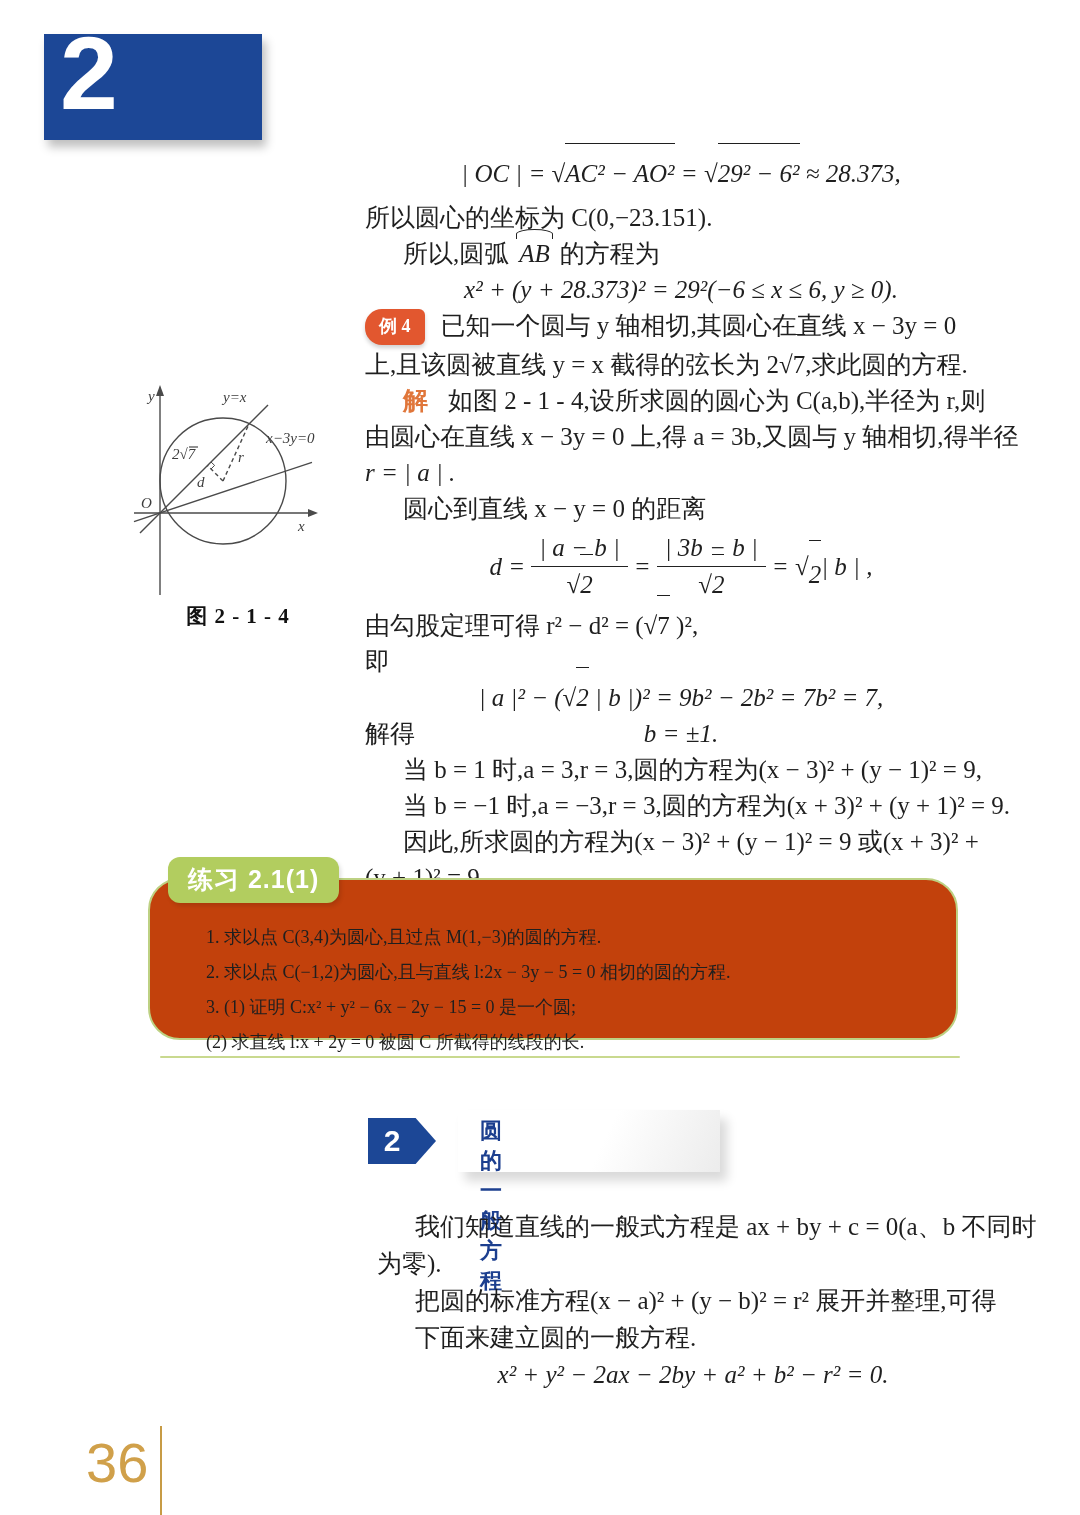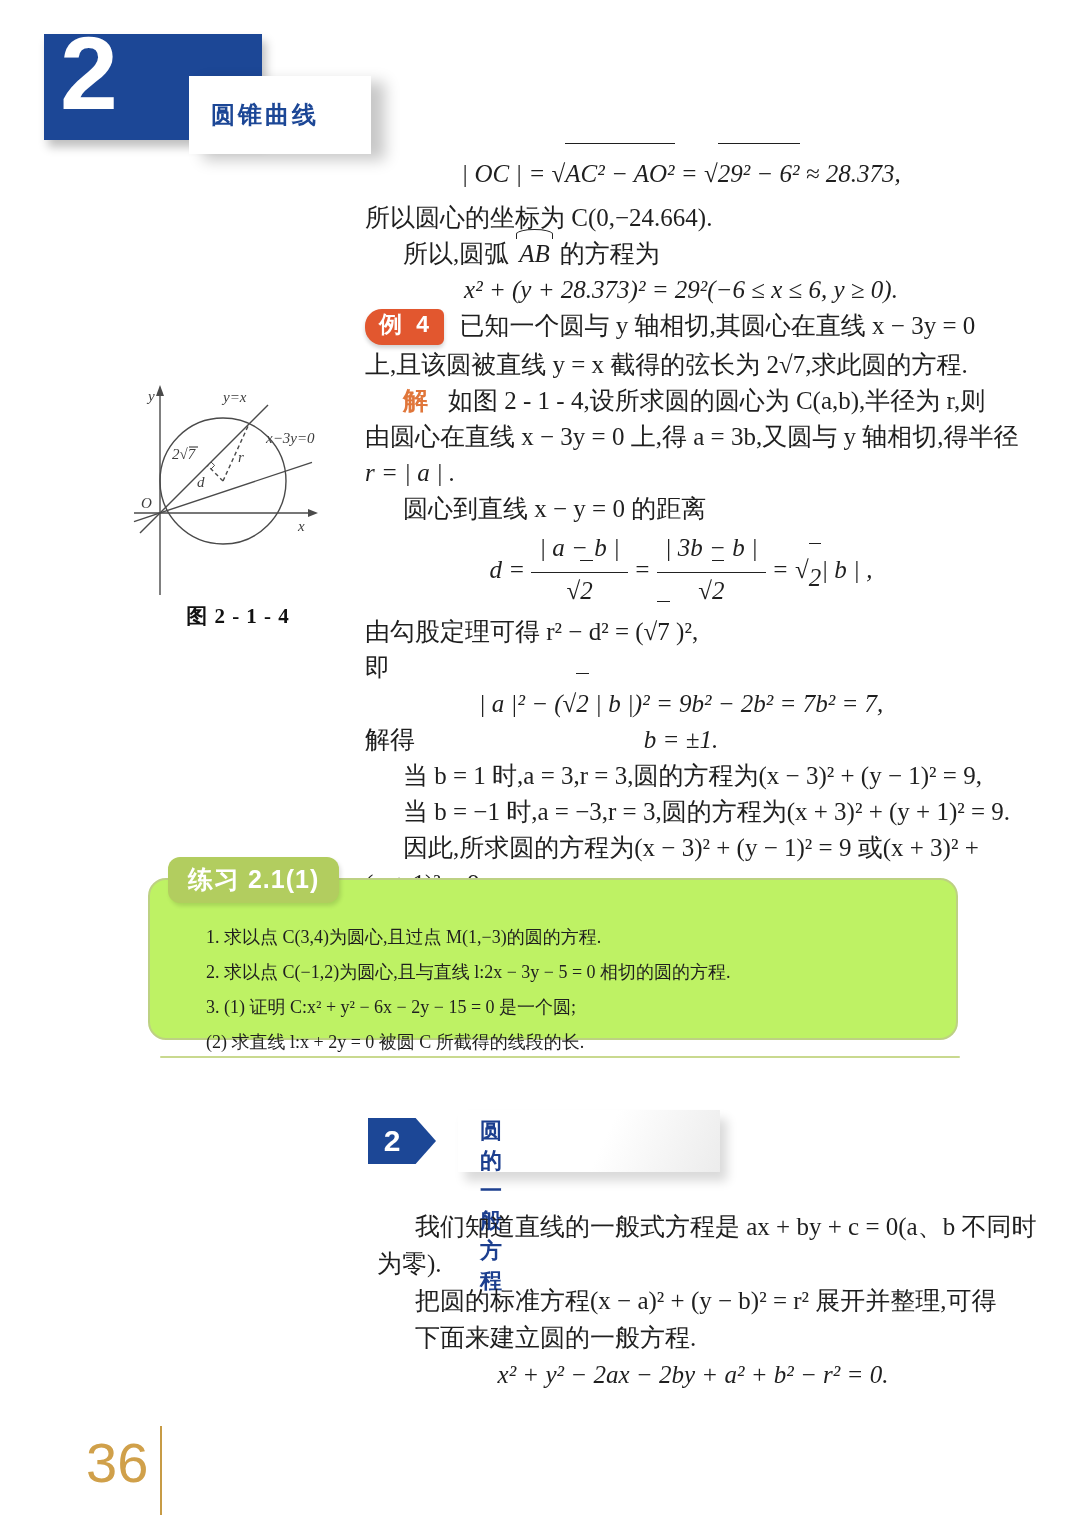--- a/index.html
+++ b/index.html
@@ -25,49 +25,49 @@
   .col1{top:150px;}
   .col2{top:1208px;line-height:37px;margin-left:12px;}
   .col div{white-space:nowrap;}
   .ind{padding-left:38px;}
   .c{text-align:center;}
   .math{font-style:italic;}
   .rov{border-top:1.6px solid currentColor;padding-top:16px;}
   .eq1{height:44px;padding-top:6px;}
 
   .exbadge{display:inline-block;background:#e2572f;color:#fff;font-weight:bold;
-    font-size:23px;line-height:23px;padding:6px 14px 7px;border-radius:17px 6px 6px 17px;
-    font-family:Liberation Mono, monospace;margin-right:16px;
+    font-size:18px;line-height:23px;padding:6px 14px 7px;border-radius:17px 6px 6px 17px;
+    font-family:Liberation Serif, serif;margin-right:16px;
     transform:translateY(-2px);box-shadow:0 3px 4px rgba(0,0,0,.18);}
   .sol-label{color:#e0763a;font-weight:bold;margin-right:20px;}
 
   .deq{display:flex;align-items:center;justify-content:center;font-style:italic;
     padding:6px 0 8px;}
   .frac{display:inline-flex;flex-direction:column;text-align:center;margin:0 6px;line-height:1.2;}
-  .frac .num{border-bottom:1.6px solid #222;padding:0 8px 9px;}
+  .frac .num{border-bottom:1.6px solid #222;padding:0 8px 3px;}
   .frac .den{padding-top:3px;}
 
   .rel{position:relative;}
   .jd{position:absolute;left:0;top:0;font-style:normal;}
 
   .overarc{position:relative;display:inline-block;font-style:italic;margin:0 8px;padding:0 2px;}
   .overarc::before{content:"";position:absolute;left:-1px;right:-1px;top:-7px;height:9px;
     border:1.6px solid #222;border-bottom:none;border-radius:100% 100% 0 0;}
 
   
   .fig{position:absolute;left:128px;top:383px;width:220px;}
   .fig svg{display:block;}
   .fig-caption{text-align:center;font-weight:bold;font-size:21px;margin-top:4px;
     letter-spacing:1px;color:#111;}
   .fig text{font-family:"Liberation Serif","DejaVu Serif",serif;font-style:italic;
     fill:#3d3d3d;font-size:15px;}
 
   
   .pbox{position:absolute;left:148px;top:878px;width:806px;height:158px;
-    border:2.5px solid #bdd183;border-radius:18px;background:#bef264;}
+    border:2.5px solid #bdd183;border-radius:32px;background:#c2410c;}
   .pbox::after{content:"";position:absolute;left:10px;right:-4px;bottom:-20px;height:2.5px;
     background:#c9d98f;border-radius:2px;}
   .pbadge{position:absolute;left:18px;top:-23px;background:#b2cd5f;color:#fff;
     font-weight:bold;font-size:25px;line-height:25px;padding:10px 20px 11px;border-radius:12px;
     font-family:"Liberation Sans","DejaVu Sans",sans-serif;letter-spacing:1px;
     box-shadow:2px 3px 4px rgba(0,0,0,.12);}
   .pitems{padding:40px 0 0 56px;font-size:18px;line-height:35px;}
   .pitems div{white-space:nowrap;}
 
   
@@ -86,23 +86,20 @@
   
   .pagenum{position:absolute;left:86px;top:1430px;color:#d0a04a;font-size:56px;
     font-family:"Liberation Sans","DejaVu Sans",sans-serif;}
   .pagerule{position:absolute;left:160px;top:1426px;width:2px;height:89px;background:#c79b45;}
 </style>
 </head>
 <body>
 
 <div class="chap-blue">
   <span class="chap-num">2</span>
-  <div class="chap-banner">
-    <span class="chap-title">圆锥曲线</span>
-  </div>
 </div>
 
 <div class="fig">
   <svg viewBox="0 0 215 215" width="215" height="215">
     <g stroke="#4a4a4a" stroke-width="1.4" fill="none">
       <line x1="32" y1="212" x2="32" y2="10"></line>
       <line x1="6" y1="130" x2="181" y2="130"></line>
       <circle cx="95" cy="98" r="63"></circle>
       <line x1="12" y1="150" x2="140" y2="22"></line>
       <line x1="6" y1="138.6" x2="184" y2="79.3"></line>
@@ -122,21 +119,21 @@
     <text x="138" y="60">x−3y=0</text>
     <text x="44" y="76">2√7</text>
     <text x="110" y="79">r</text>
     <text x="69" y="104">d</text>
   </svg>
   <div class="fig-caption">图 2 - 1 - 4</div>
 </div>
 
 <div class="col col1">
   <div class="c math eq1"><span>| OC | = √</span><span class="rov">AC² − AO²</span><span> = √</span><span class="rov">29² − 6²</span><span> ≈ 28.373,</span></div>
-  <div>所以圆心的坐标为 C(0,−24.664).</div>
+  <div>所以圆心的坐标为 C(0,−23.151).</div>
   <div class="ind"><span>所以,圆弧</span><span class="overarc">AB</span><span>的方程为</span></div>
   <div class="c math">x² + (y + 28.373)² = 29²(−6 ≤ x ≤ 6,  y ≥ 0).</div>
   <div><span class="exbadge">例 4</span><span>已知一个圆与 y 轴相切,其圆心在直线 x − 3y = 0</span></div>
   <div><span>上,且该圆被直线 y = x 截得的弦长为 2√</span><span class="rov">7</span><span>,求此圆的方程.</span></div>
   <div class="ind"><span class="sol-label">解</span><span>如图 2 - 1 - 4,设所求圆的圆心为 C(a,b),半径为 r,则</span></div>
   <div>由圆心在直线 x − 3y = 0 上,得 a = 3b,又圆与 y 轴相切,得半径</div>
   <div class="math">r = | a | .</div>
   <div class="ind">圆心到直线 x − y = 0 的距离</div>
   <div class="deq">
     <span>d =</span>

